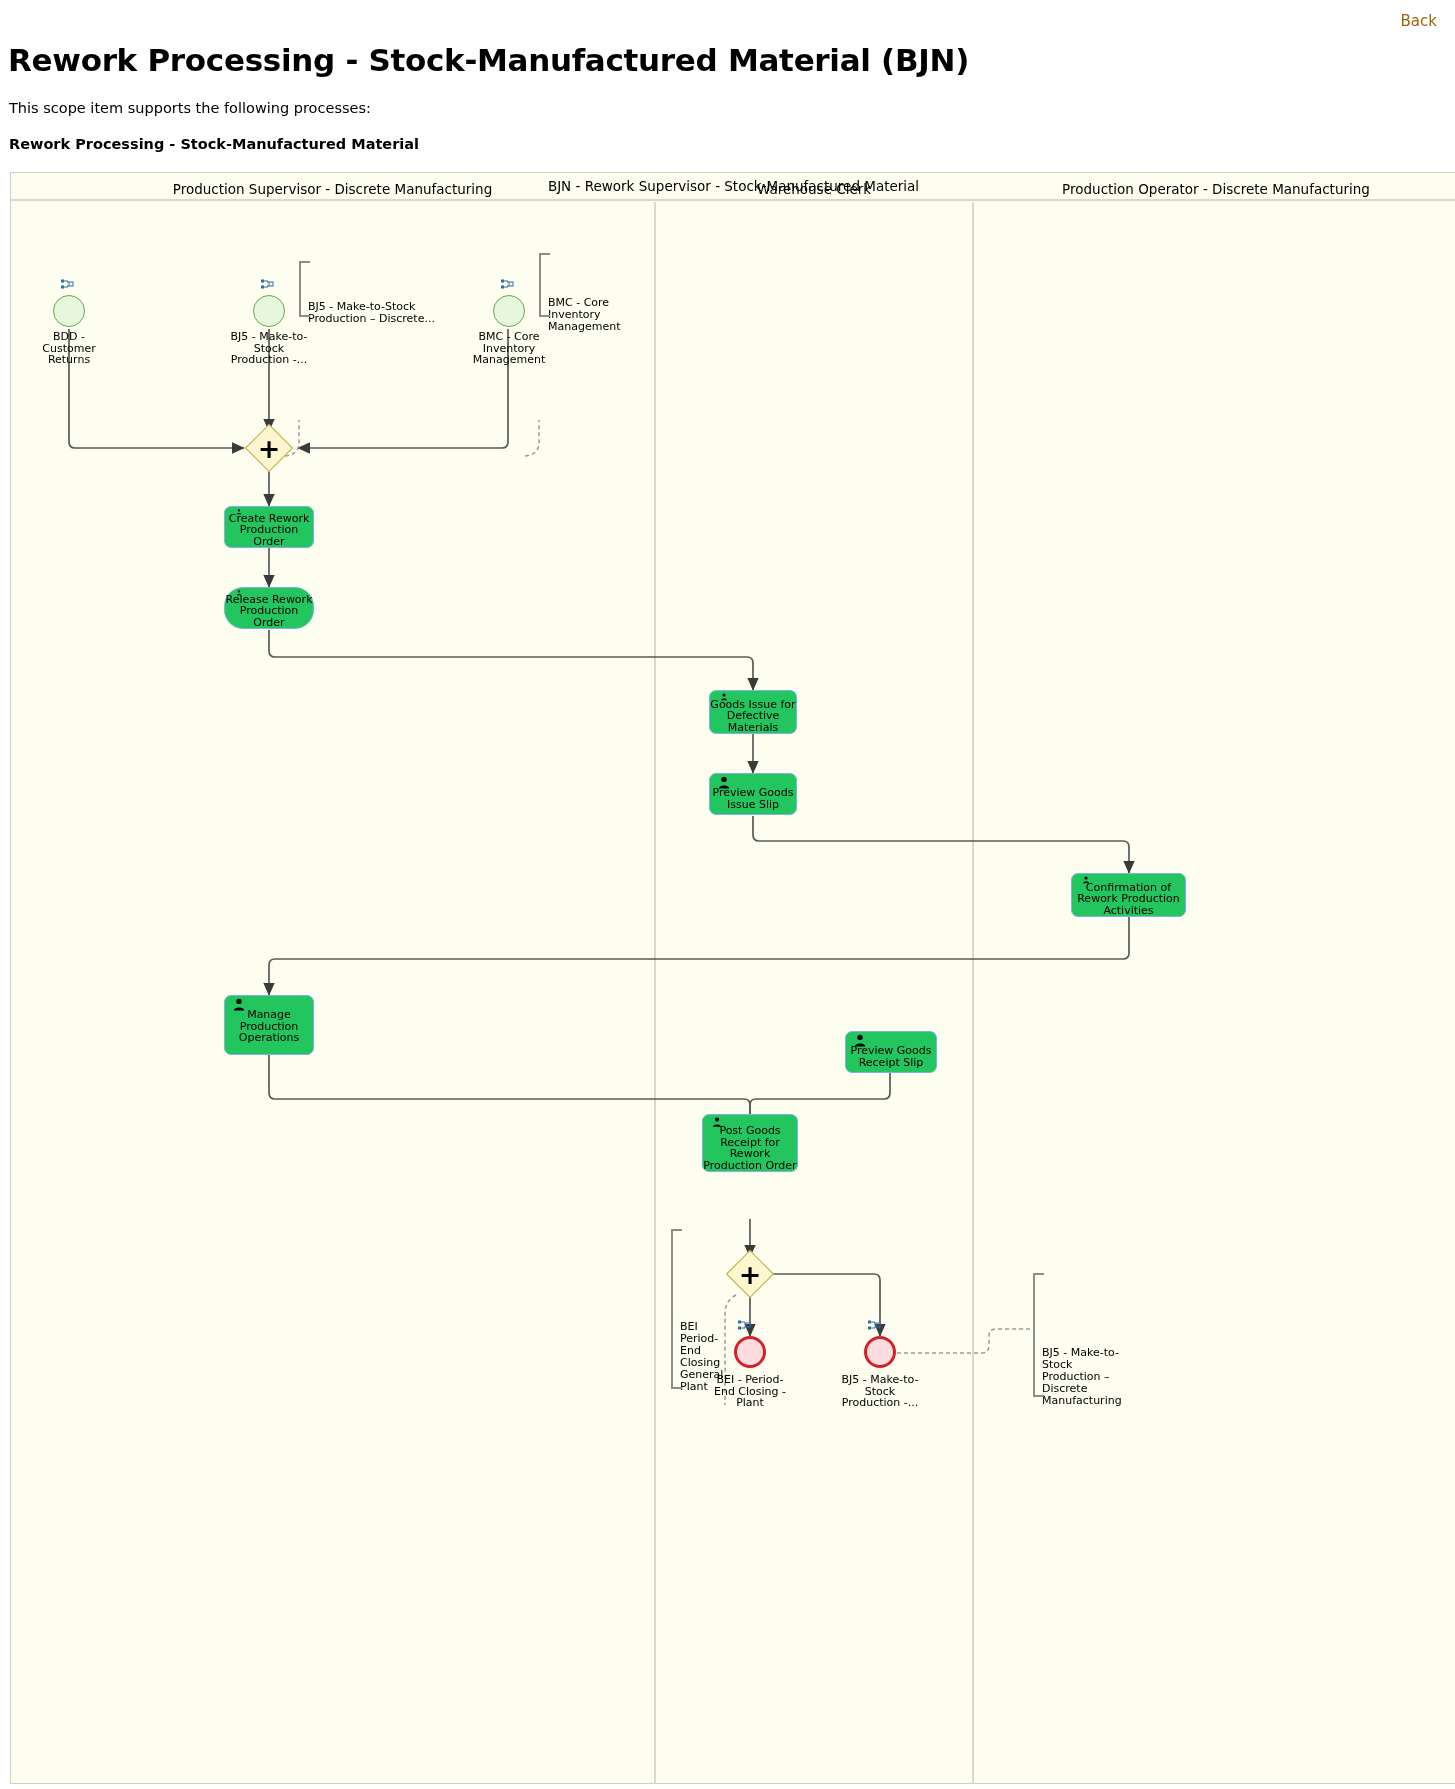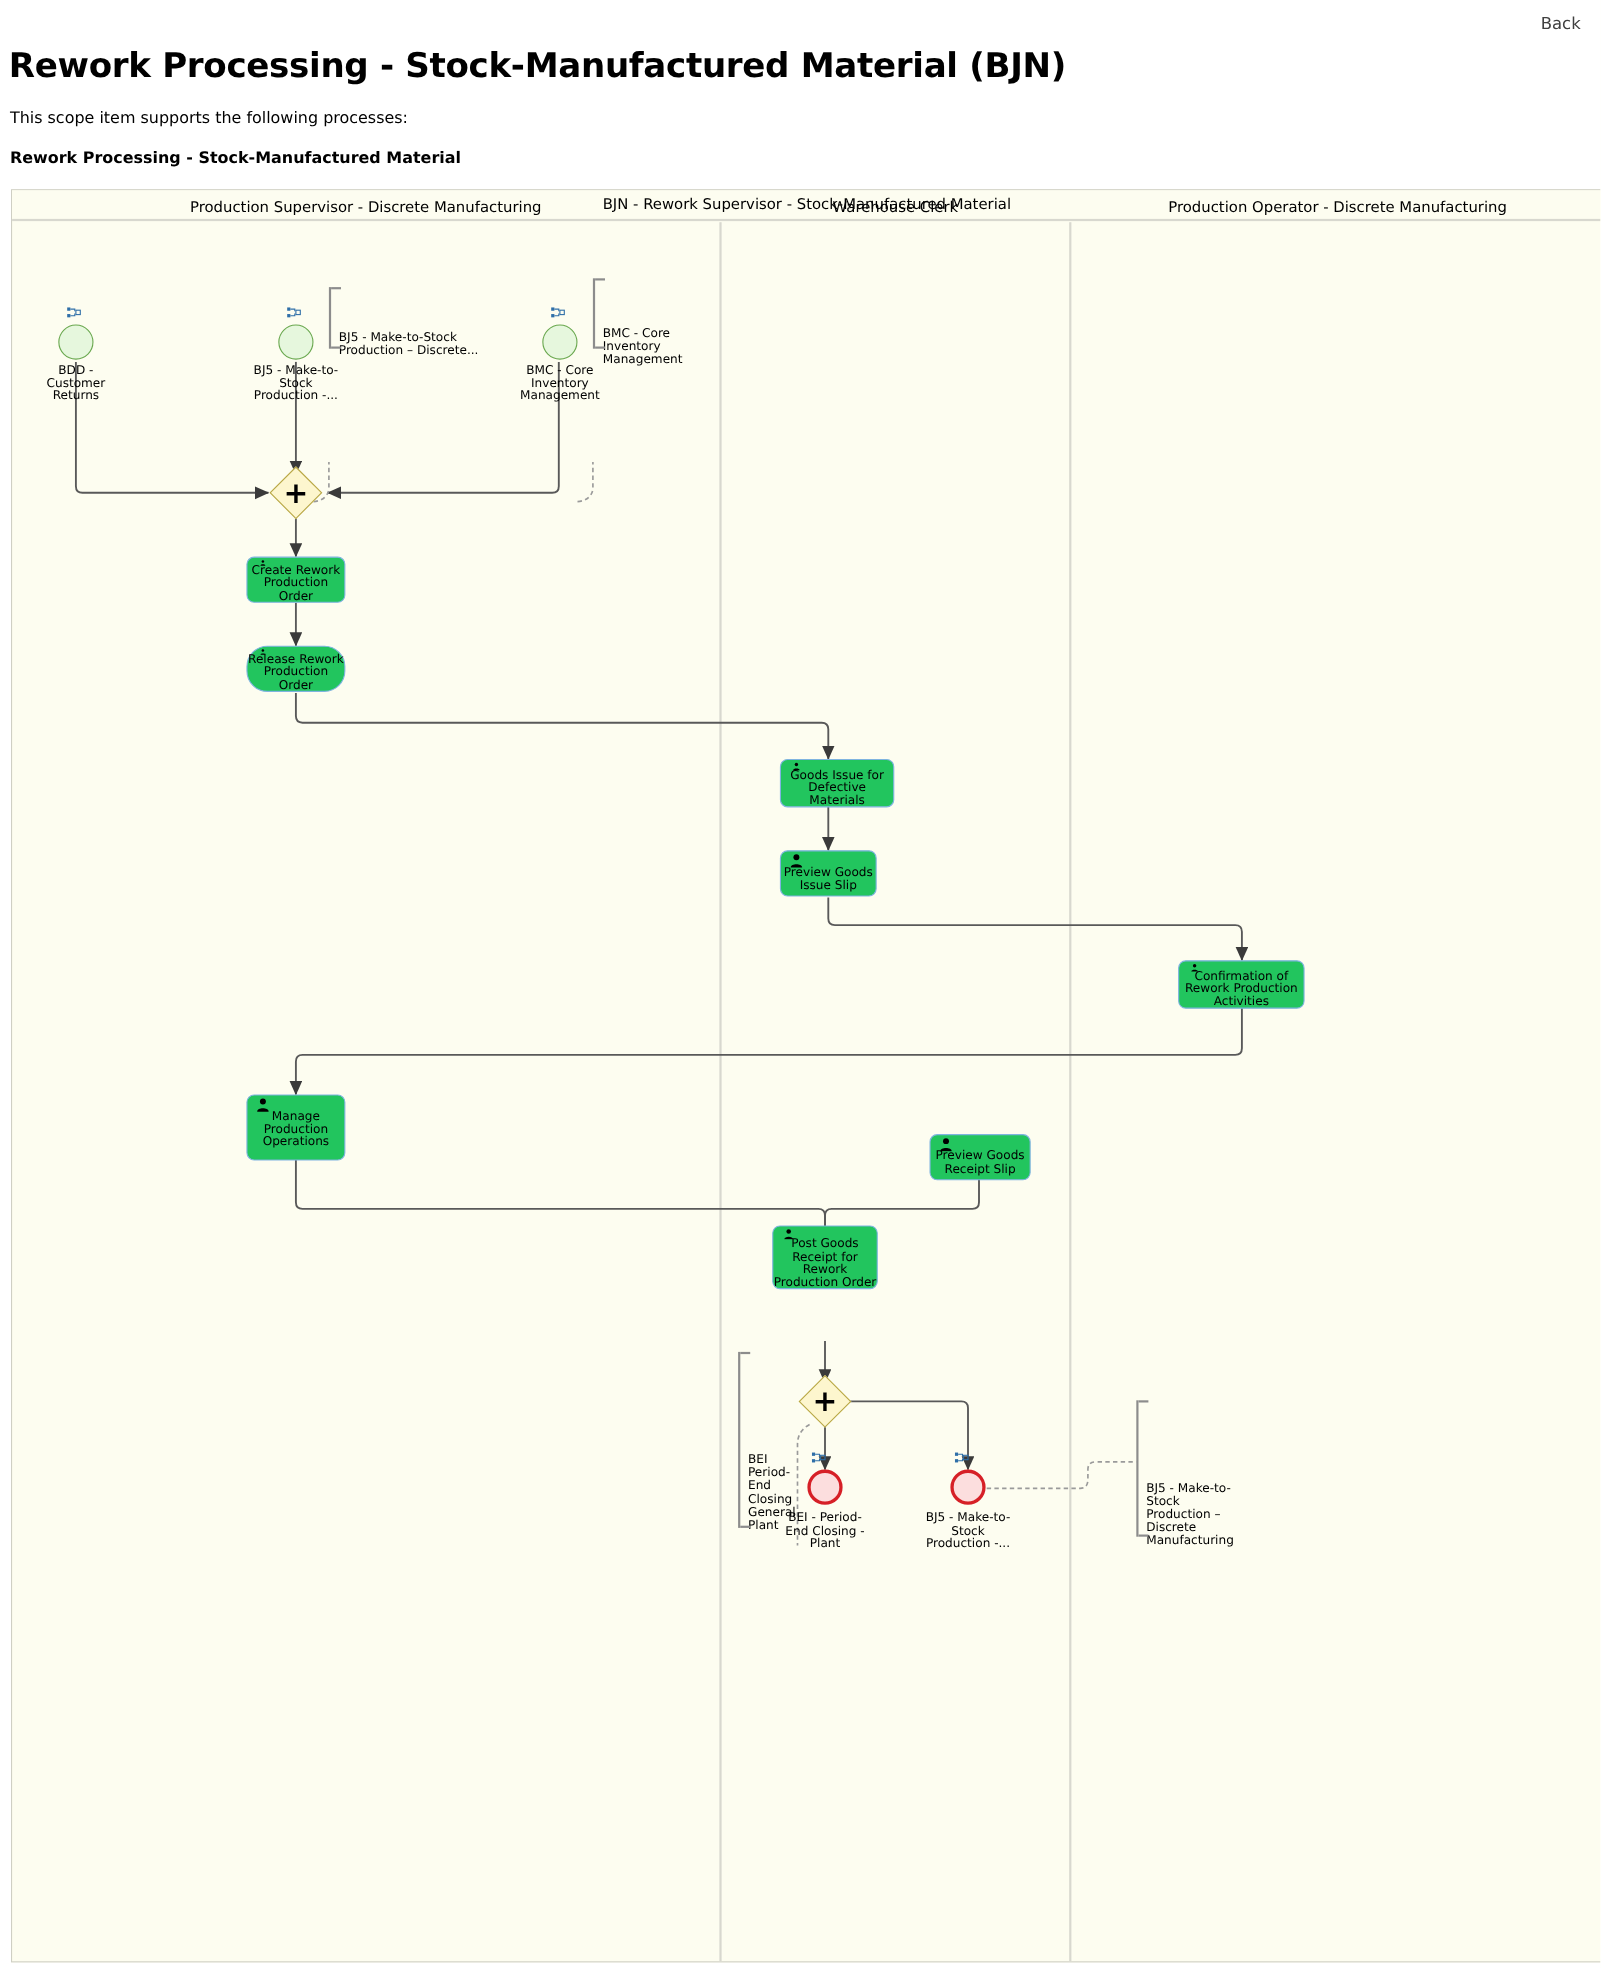--- a/index.html
+++ b/index.html
@@ -15,21 +15,21 @@
     height: 1789px;
     overflow: hidden;
     background: #ffffff;
   }
 
   
   .back-link {
     position: absolute;
     top: 12px; right: 18px;
     font-size: 15px;
-    color: #404040;
+    color: #a16207;
     text-decoration: none;
     cursor: pointer;
   }
   .page-title {
     position: absolute;
     left: 8px; top: 42px;
     font-size: 31px;
     font-weight: bold;
     letter-spacing: -0.3px;
     white-space: nowrap;
@@ -316,21 +316,21 @@
 
     <div class="node task" style="left:213px; top:414px; width:90px; height:42px;border-radius:19px;">
       <svg class="task-icon" viewBox="0 0 12 13">
         <circle cx="6" cy="3.4" r="2.7" fill="#000"></circle>
         <path d="M0.8,12.6 C0.8,8.6 11.2,8.6 11.2,12.6 z" fill="#000"></path>
       </svg>
       <div class="task-label">Release Rework
 Production Order</div>
     </div>
 
-    <div class="node task" style="left:698px; top:517px; width:104px; height:44px;">
+    <div class="node task" style="left:698px; top:517px; width:88px; height:44px;">
       <svg class="task-icon" viewBox="0 0 12 13">
         <circle cx="6" cy="3.4" r="2.7" fill="#000"></circle>
         <path d="M0.8,12.6 C0.8,8.6 11.2,8.6 11.2,12.6 z" fill="#000"></path>
       </svg>
       <div class="task-label">Goods Issue for
 Defective
 Materials</div>
     </div>
 
     <div class="node task" style="left:698px; top:600px; width:88px; height:42px;">

